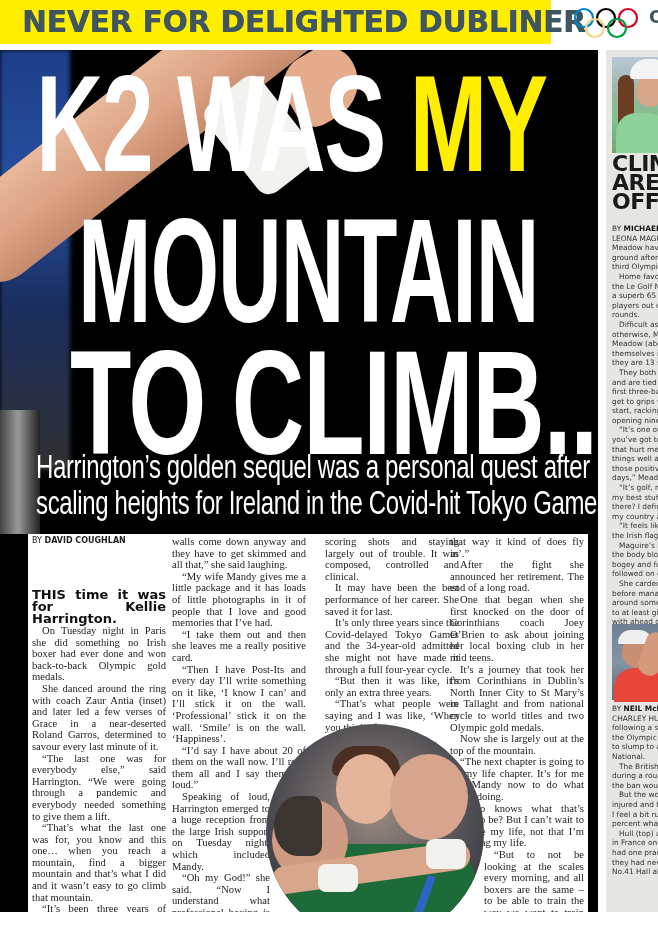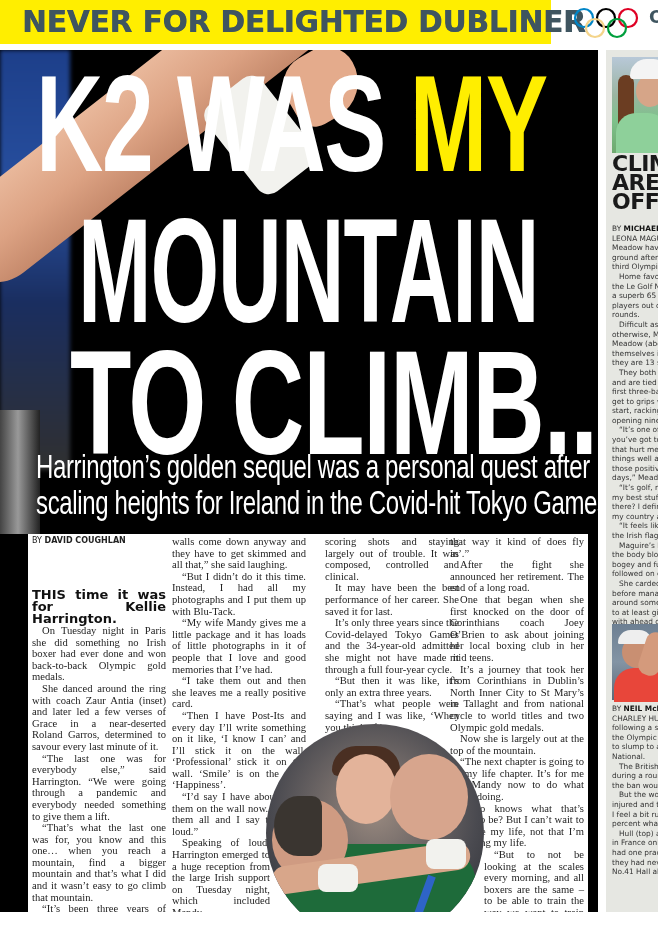--- a/index.html
+++ b/index.html
@@ -191,21 +191,20 @@
     <p>She danced around the ring with coach Zaur Antia (inset) and later led a few verses of Grace in a near-deserted Roland Garros, determined to savour every last minute of it.</p>
     <p>“The last one was for everybody else,” said Harrington. “We were going through a pandemic and everybody needed something to give them a lift.</p>
     <p>“That’s what the last one was for, you know and this one… when you reach a mountain, find a bigger mountain and that’s what I did and it wasn’t easy to go climb that mountain.</p>
     <p>“It’s been three years of madness. It’s been hard so I decided that it’s for me. I’m doing it for me and me alone and that’s what it is.</p>
     <p>“I’m just so happy and I’m so proud of myself.”</p>
     <p>Tokyo was a very different experience with restrictions and empty arenas.</p>
 
   </div>
   <div class="col c2">
     <p class="noind">walls come down anyway and they have to get skimmed and all that,” she said laughing.</p>
-    <p>“But I didn’t do it this time. Instead, I had all my photographs and I put them up with Blu-Tack.</p>
     <p>“My wife Mandy gives me a little package and it has loads of little photographs in it of people that I love and good memories that I’ve had.</p>
     <p>“I take them out and then she leaves me a really positive card.</p>
     <p>“Then I have Post-Its and every day I’ll write something on it like, ‘I know I can’ and I’ll stick it on the wall. ‘Professional’ stick it on the wall. ‘Smile’ is on the wall. ‘Happiness’.</p>
     <p>“I’d say I have about 20 of them on the wall now. I’ll read them all and I say them out loud.”</p>
     <div style="width:98px;">
       <p>Speaking of loud, Harrington emerged to a huge reception from the large Irish support on Tuesday night, which included Mandy.</p>
       <p>“Oh my God!” she said. “Now I understand what professional boxing is kind of like with having a crowd like that behind you when you’re walking out.</p>
 
     </div>
   </div>

